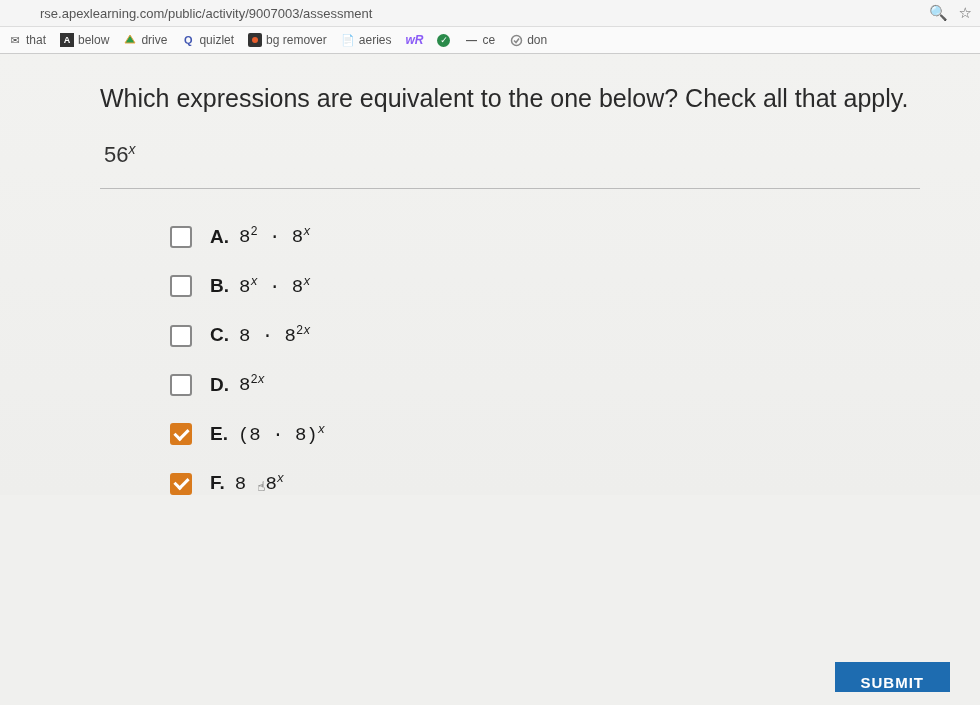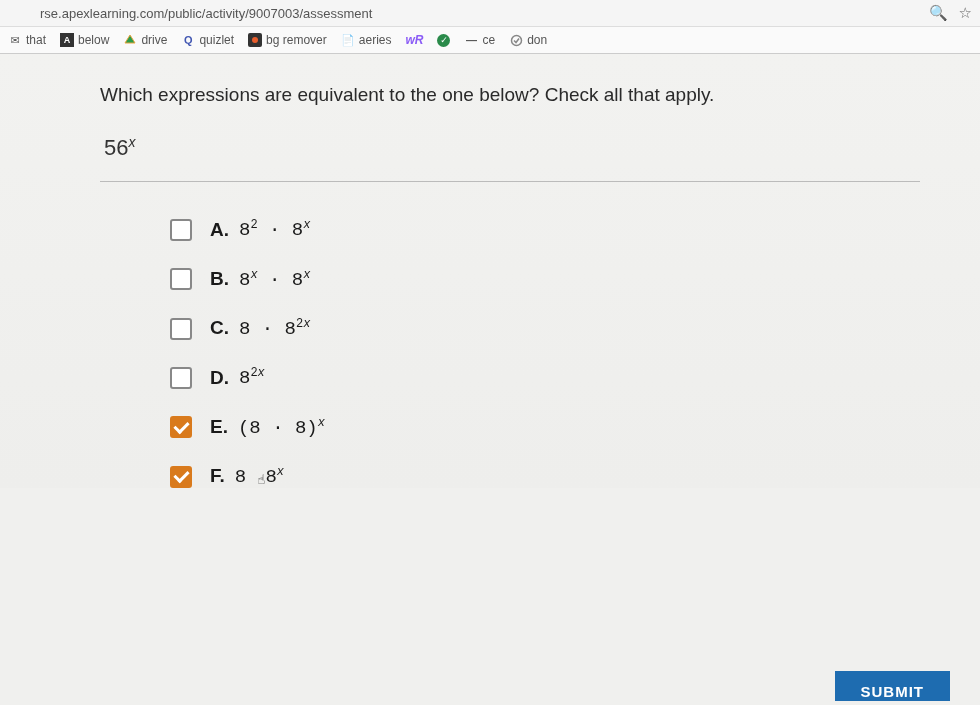--- a/index.html
+++ b/index.html
@@ -33,21 +33,21 @@
     align-items: center;
     gap: 14px;
   }
   .bm { display: flex; align-items: center; gap: 4px; cursor: pointer; }
   .bm-icon { width: 14px; height: 14px; display: inline-flex; align-items: center; justify-content: center; font-size: 11px; }
   .content {
     padding: 30px 60px 0 100px;
     background: linear-gradient(180deg, #f2f2f0 0%, #eeeeec 100%);
   }
   .question {
-    font-size: 19px;
+    font-size: 25px;
     color: #2a2a2a;
     margin-bottom: 28px;
     font-weight: 400;
   }
   .expr {
     font-size: 22px;
     color: #333;
     margin-bottom: 20px;
     padding-left: 4px;
   }
@@ -97,21 +97,21 @@
     display: flex;
     align-items: baseline;
     gap: 10px;
   }
   .opt-letter { font-weight: bold; }
   .math { font-family: Liberation Mono, monospace; }
   .math sup { font-size: 12px; }
   .math .ix { font-style: italic; }
   .submit-btn {
     position: absolute;
-    bottom: 4px;
+    bottom: 13px;
     right: 30px;
     background: #1e6cb0;
     color: #fff;
     font-weight: bold;
     font-size: 15px;
     letter-spacing: 1px;
     padding: 12px 26px 2px 26px;
     border: none;
     cursor: pointer;
     height: 30px;

